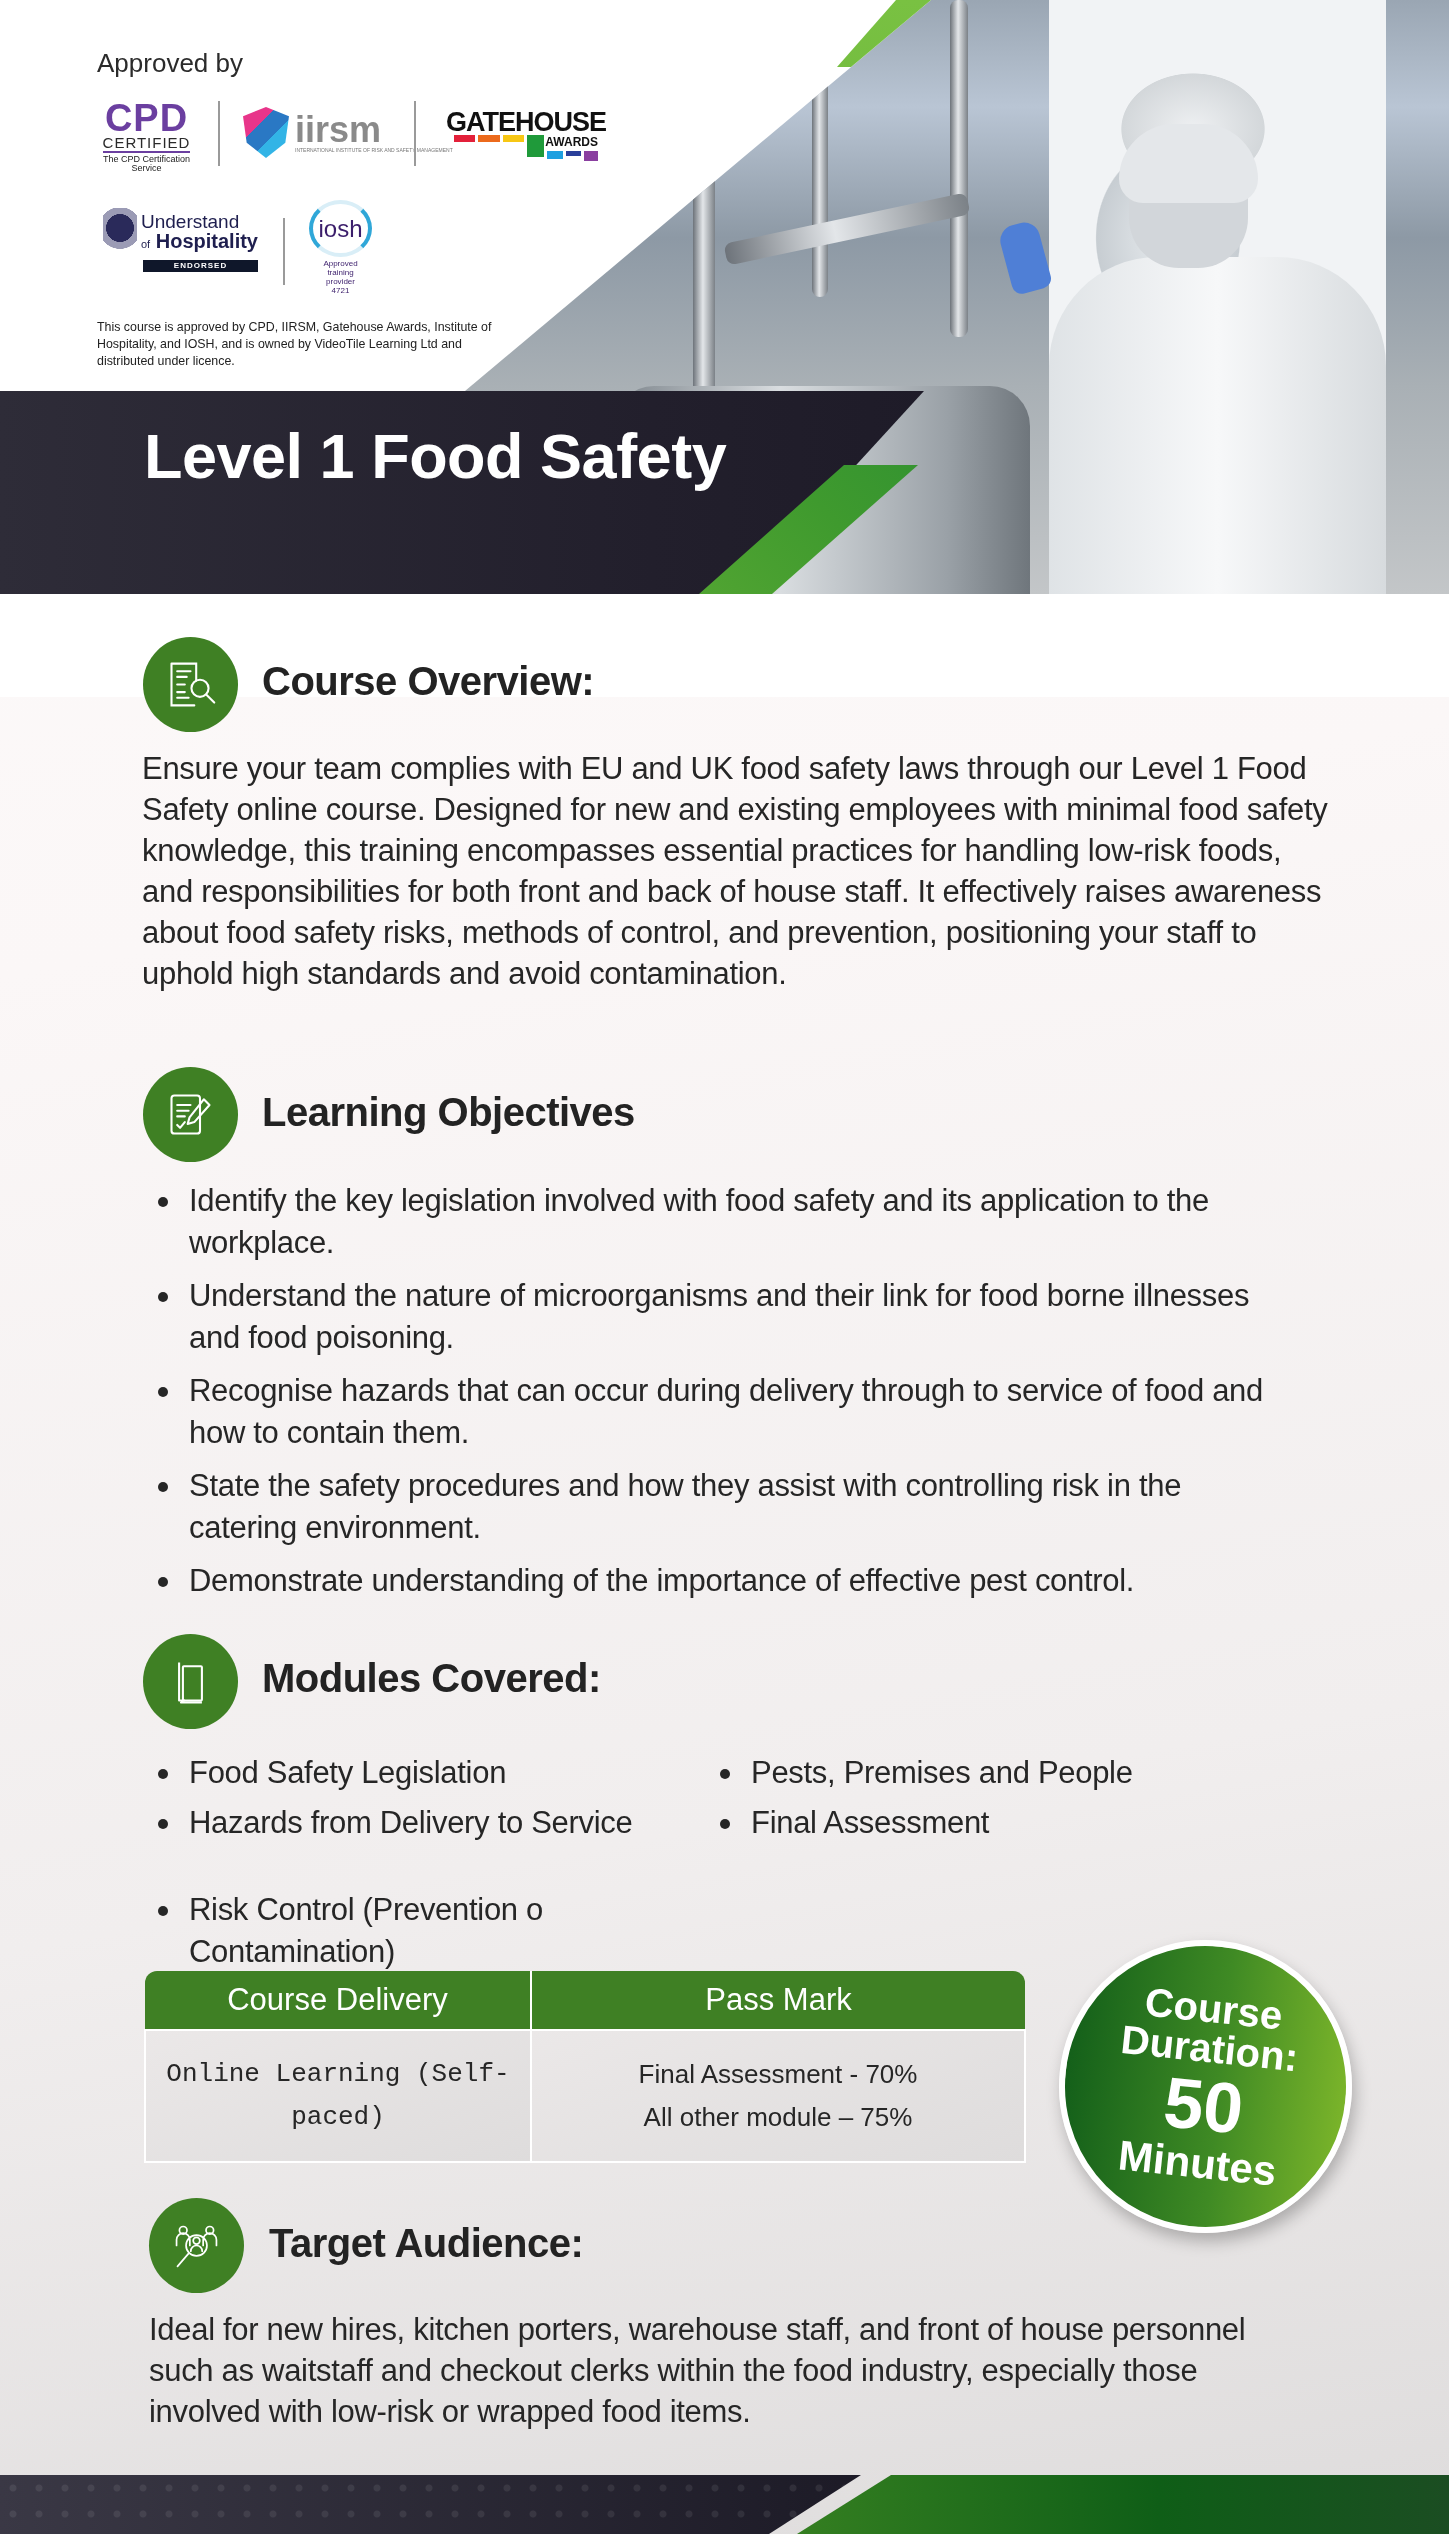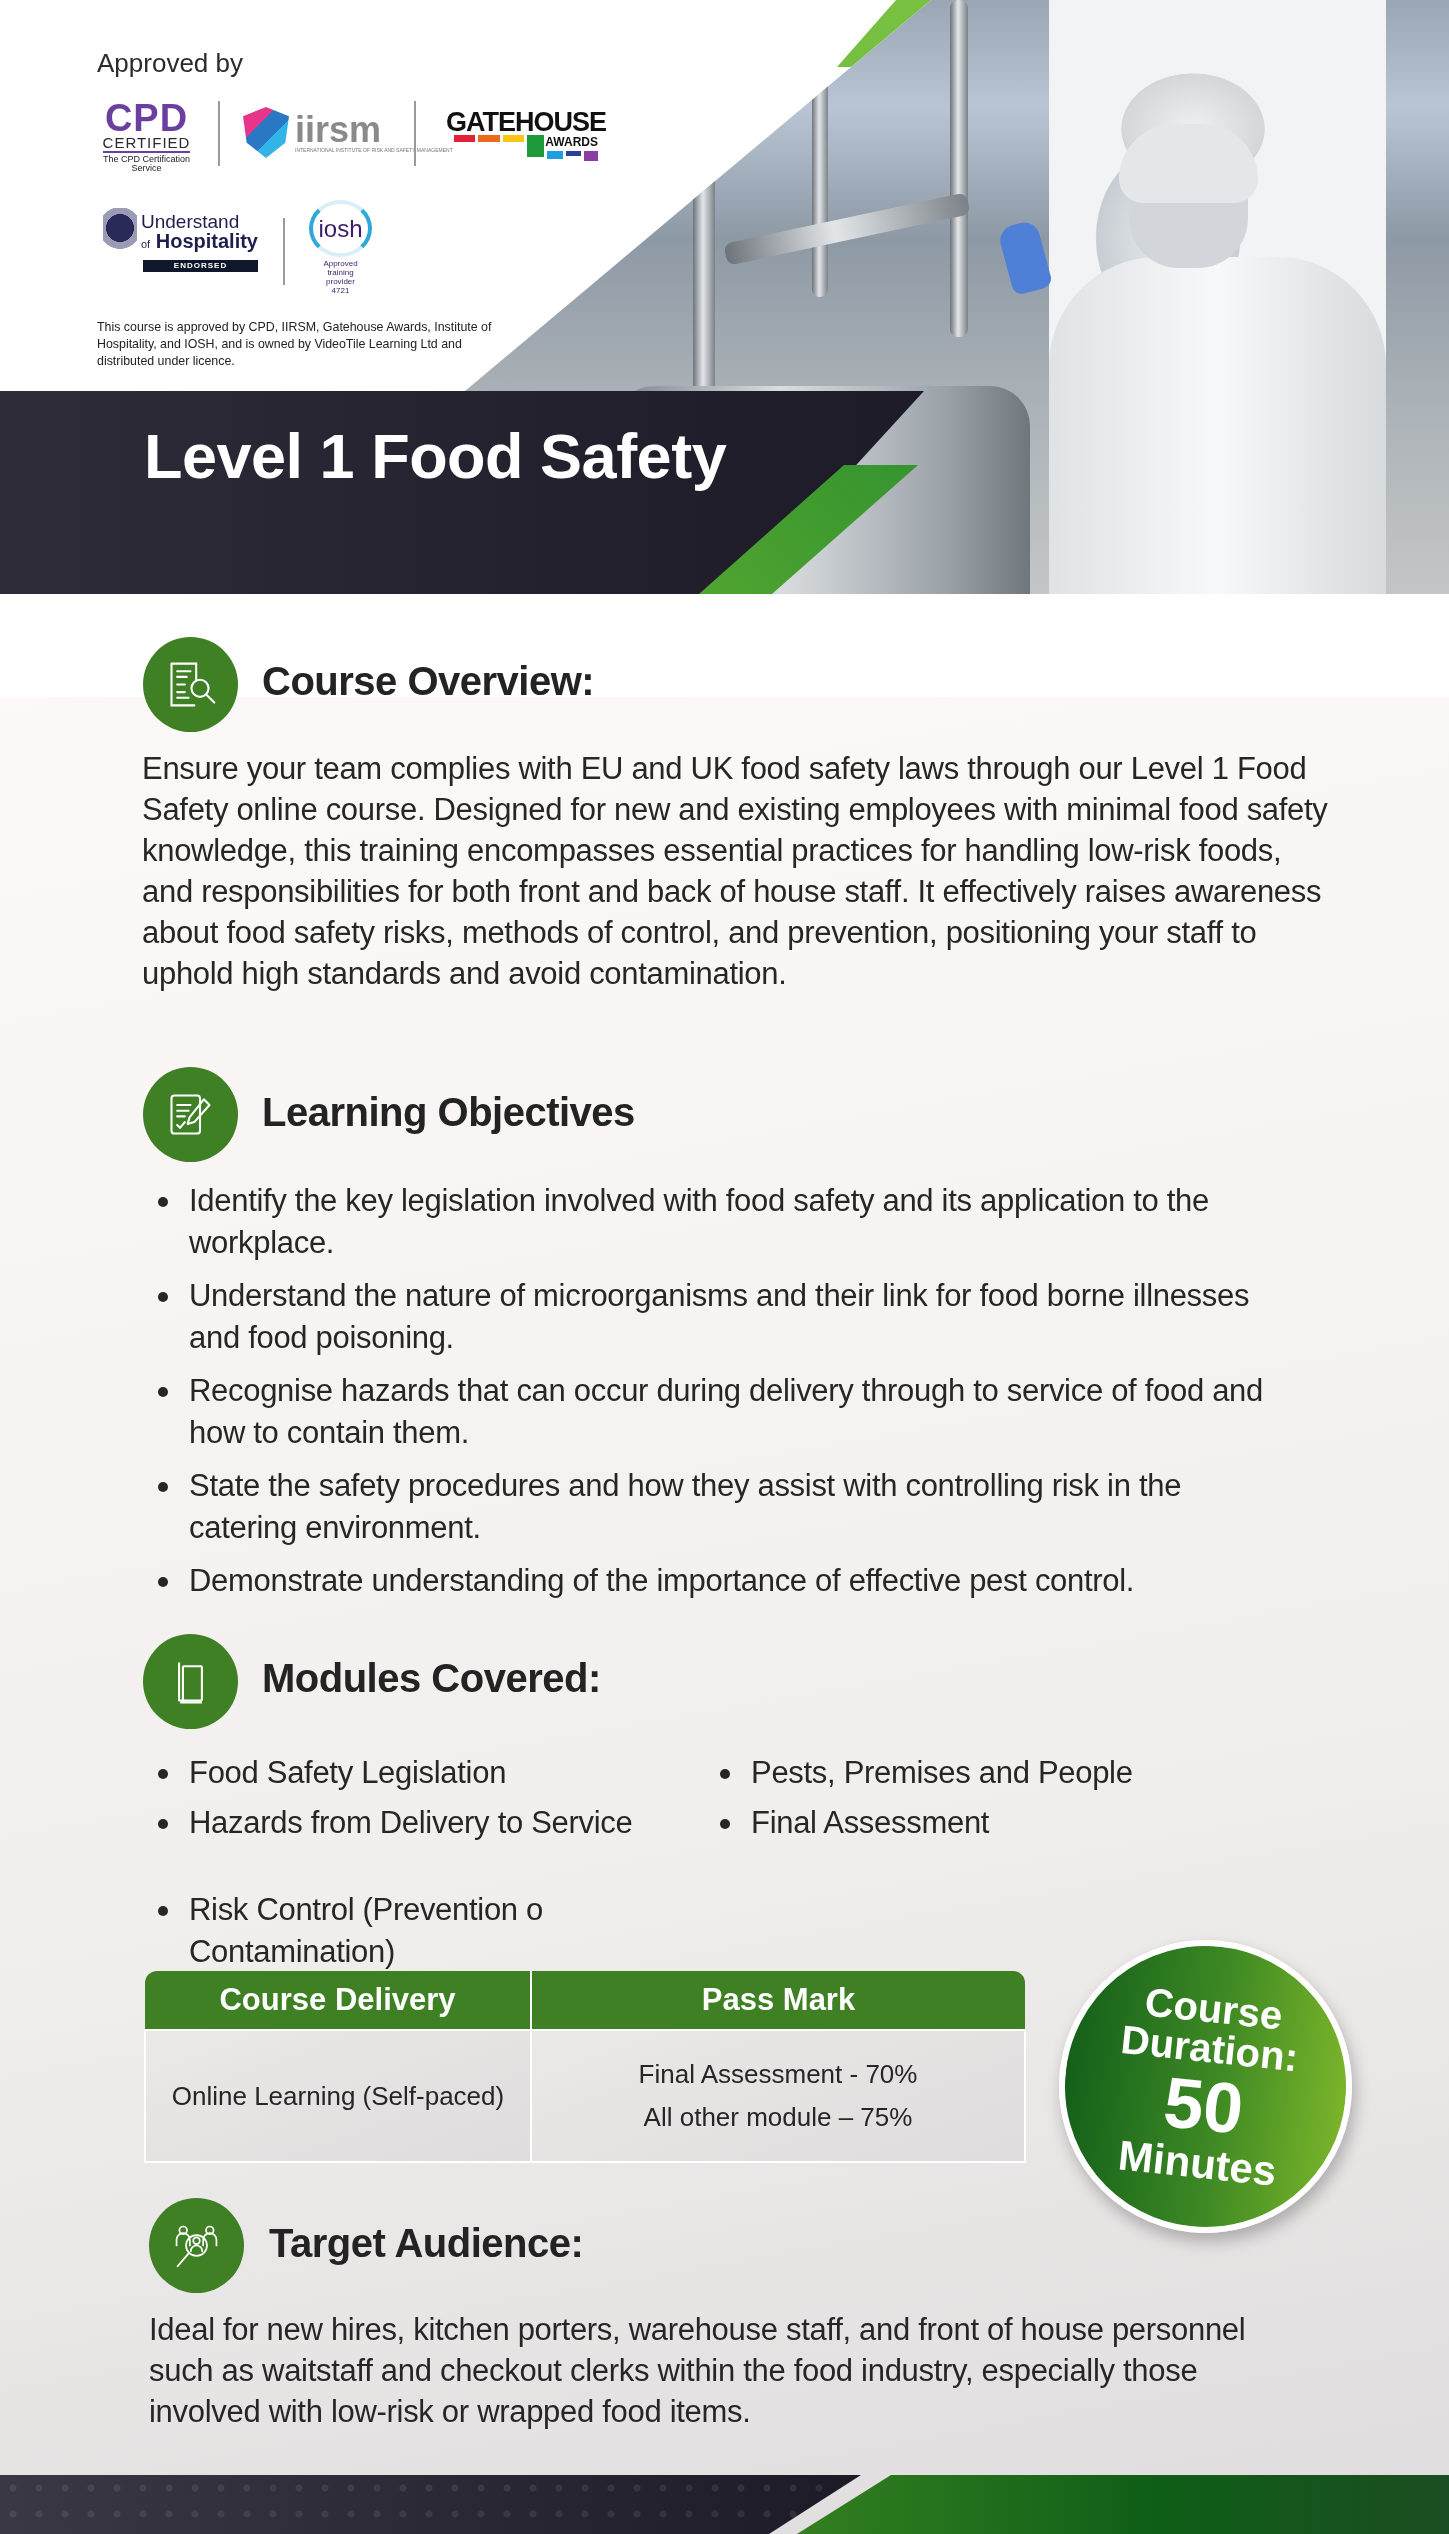--- a/index.html
+++ b/index.html
@@ -78,25 +78,25 @@
   .sec-title { position: absolute; font-size: 40px; font-weight: 700; color: #232323; letter-spacing: -0.5px; }
   .body-text { position: absolute; font-size: 31px; line-height: 41px; color: #262626; letter-spacing: -0.3px; }
   .bullets { position: absolute; list-style: none; }
   .bullets li { position: relative; padding-left: 47px; font-size: 31px; line-height: 42px; color: #262626; letter-spacing: -0.3px; }
   .bullets li::before { content: ""; position: absolute; left: 16px; top: 17px; width: 10px; height: 10px; border-radius: 50%; background: #262626; }
   .obj li { margin-bottom: 11px; }
   .mod li { margin-bottom: 8px; }
 
   
   .info-table { position: absolute; left: 144px; top: 1971px; width: 882px; height: 192px; border-collapse: collapse; }
-  .info-table th { background: #3f8024; color: #fff; font-size: 31px; font-weight: 700; height: 59px; }
+  .info-table th { background: #3f8024; color: #fff; font-size: 31px; font-weight: 400; height: 59px; }
   .info-table th:first-child { border-top-left-radius: 12px; border-right: 2px solid #ffffff; }
   .info-table th:last-child { border-top-right-radius: 12px; }
   .info-table td { background: linear-gradient(160deg, #ebe8e8, #dedcdc); text-align: center; font-size: 26px; color: #262626; line-height: 43px; border: 2px solid #ffffff; }
-  .info-table td:first-child { width: 386px; }
+  .info-table td:first-child { width: 386px; font-family: Liberation Mono, monospace; }
 
   .duration {
     position: absolute; left: 1059px; top: 1940px; width: 293px; height: 293px; border-radius: 50%;
     border: 6px solid #ffffff; box-shadow: 4px 8px 16px rgba(0,0,0,0.25);
     background: linear-gradient(90deg, #14601a 0%, #3f8a24 55%, #7ab42a 100%);
     display: flex; flex-direction: column; align-items: center; justify-content: center;
     color: #fff; font-weight: 700; transform: rotate(6deg);
   }
   .duration .d1 { font-size: 40px; line-height: 40px; }
   .duration .d2 { font-size: 71px; line-height: 75px; }

